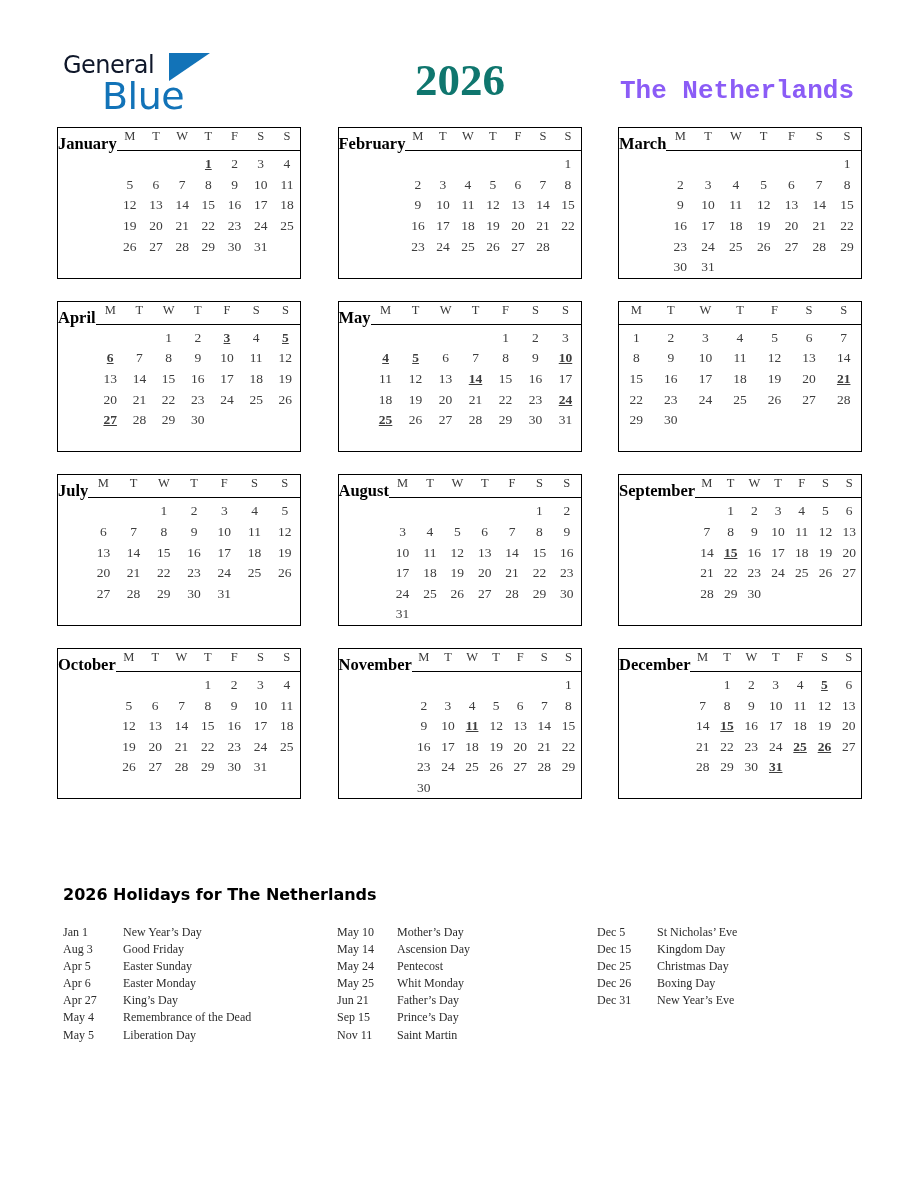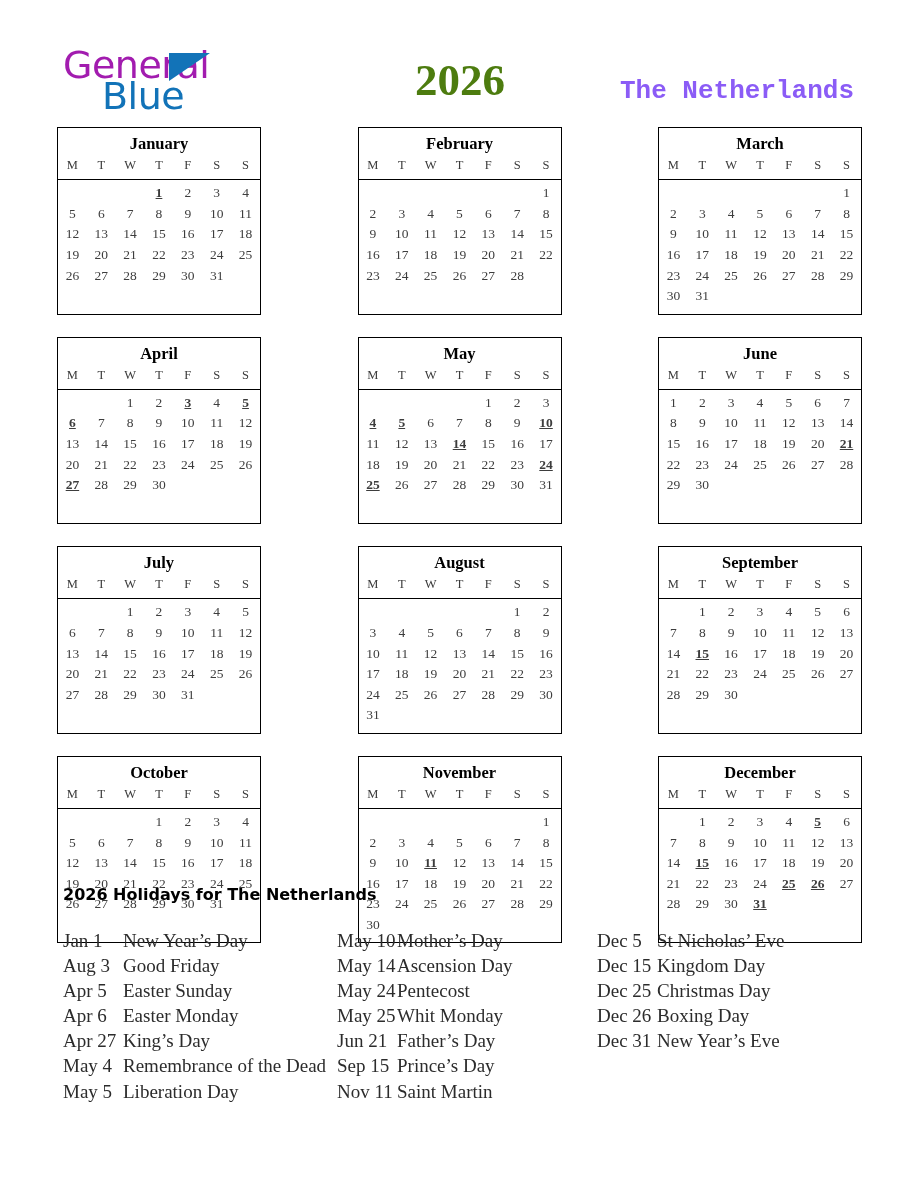--- a/index.html
+++ b/index.html
@@ -27,24 +27,24 @@
     position: absolute;
     left: 63px;
     top: 48px;
     width: 260px;
     height: 64px;
   }
   .logo-general {
     position: absolute;
     left: 0; top: 0;
     font-family: "DejaVu Sans", sans-serif;
-    font-size: 38px;
+    font-size: 24px;
     font-weight: 400;
     letter-spacing: -0.5px;
-    color: #a21caf;
+    color: #0f172a;
     line-height: 34px;
   }
   .logo-tri {
     position: absolute;
     left: 106px;
     top: 5px;
     width: 0; height: 0;
     border-top: 28px solid #1273b8;
     border-right: 41px solid transparent;
   }
@@ -62,21 +62,21 @@
   .year-title {
     position: absolute;
     left: 340px;
     top: 54px;
     width: 240px;
     text-align: center;
     font-family: "Liberation Serif", serif;
     font-weight: bold;
     font-size: 45px;
     line-height: 52px;
-    color: #4d7c0f;
+    color: #0f766e;
   }
   .country-title {
     position: absolute;
     right: 64px;
     top: 76px;
     font-family: Liberation Mono, monospace;
     font-weight: bold;
     font-size: 26px;
     line-height: 30px;
     color: #8b5cf6;
@@ -89,26 +89,26 @@
     left: 57px;
     top: 127px;
     width: 805px;
   }
   .month-row {
     display: flex;
     justify-content: space-between;
     margin-bottom: 22px;
   }
   .month-box {
-    width: 204px;
+    width: 244px;
     border: 1.2px solid #000;
     background: #fff;
     box-sizing: border-box;
     display: flex;
-    flex-direction: column;
+    flex-direction: row;
   }
   .month-name {
     text-align: center;
     font-family: "Liberation Serif", serif;
     font-weight: bold;
     font-size: 16.5px;
     line-height: 16px;
     padding-top: 8px;
     padding-bottom: 5px;
     color: #000;
@@ -170,25 +170,24 @@
   .holiday-cols {
     display: flex;
   }
   .hcol { }
   .hcol-1 { width: 274px; }
   .hcol-2 { width: 260px; }
   .hcol-3 { width: 260px; }
   .hrow {
     display: flex;
     font-family: "Liberation Serif", serif;
-    font-size: 19px;
+    font-size: 12px;
     line-height: 17.1px;
     color: #2c2c2c;
     white-space: nowrap;
-    margin-top: 8px;
   }
   .hdate { width: 60px; flex: 0 0 60px; }
   .hname { }
 </style>
 </head>
 <body>
 
 <div class="header">
   <div class="logo">
     <span class="logo-general">General</span>
@@ -562,21 +561,20 @@
               <td>&nbsp;</td>
               <td>&nbsp;</td>
               <td>&nbsp;</td>
               <td>&nbsp;</td>
             </tr>
           </tbody>
         </table>
         <div class="month-pad"></div>
       </div>
       <div class="month-box">
-        <div class="month-name">June</div>
         <table class="cal">
           <thead>
             <tr>
               <th>M</th>
               <th>T</th>
               <th>W</th>
               <th>T</th>
               <th>F</th>
               <th>S</th>
               <th>S</th>

